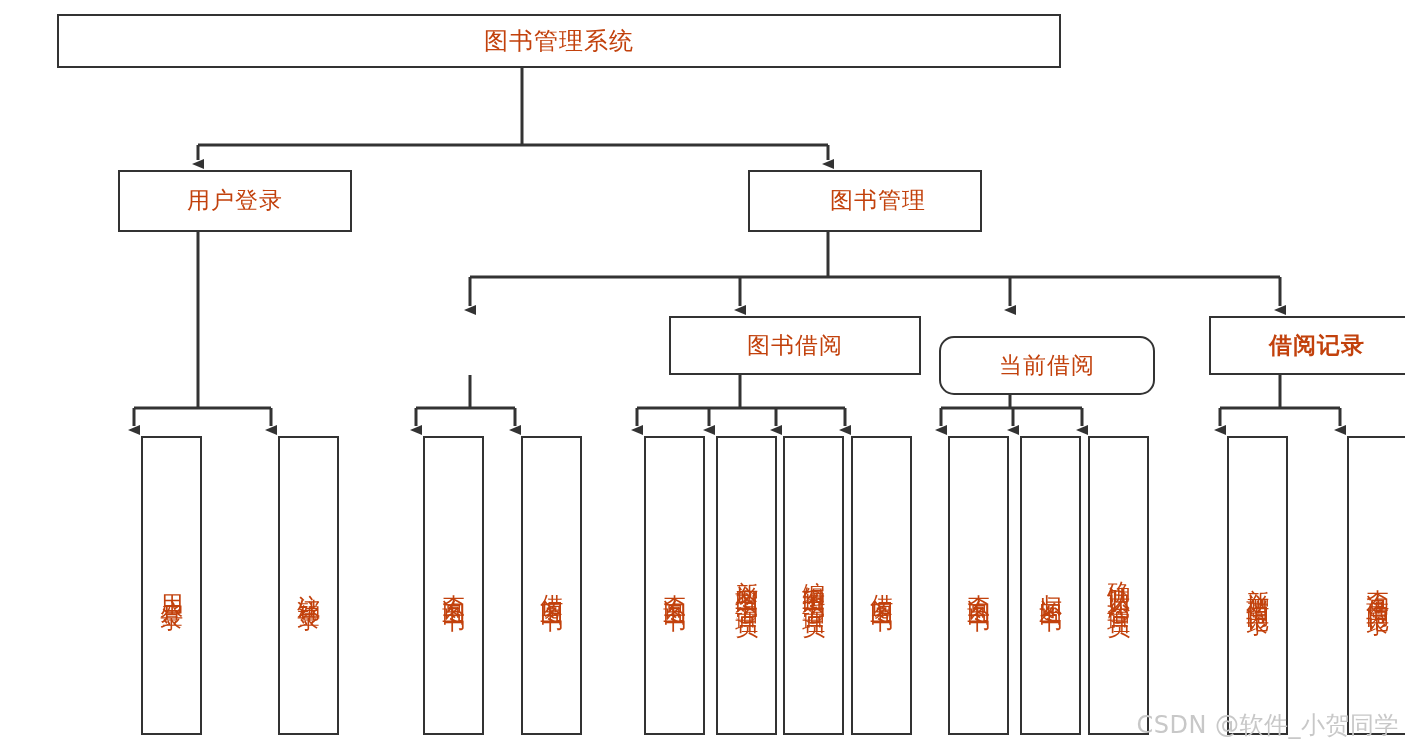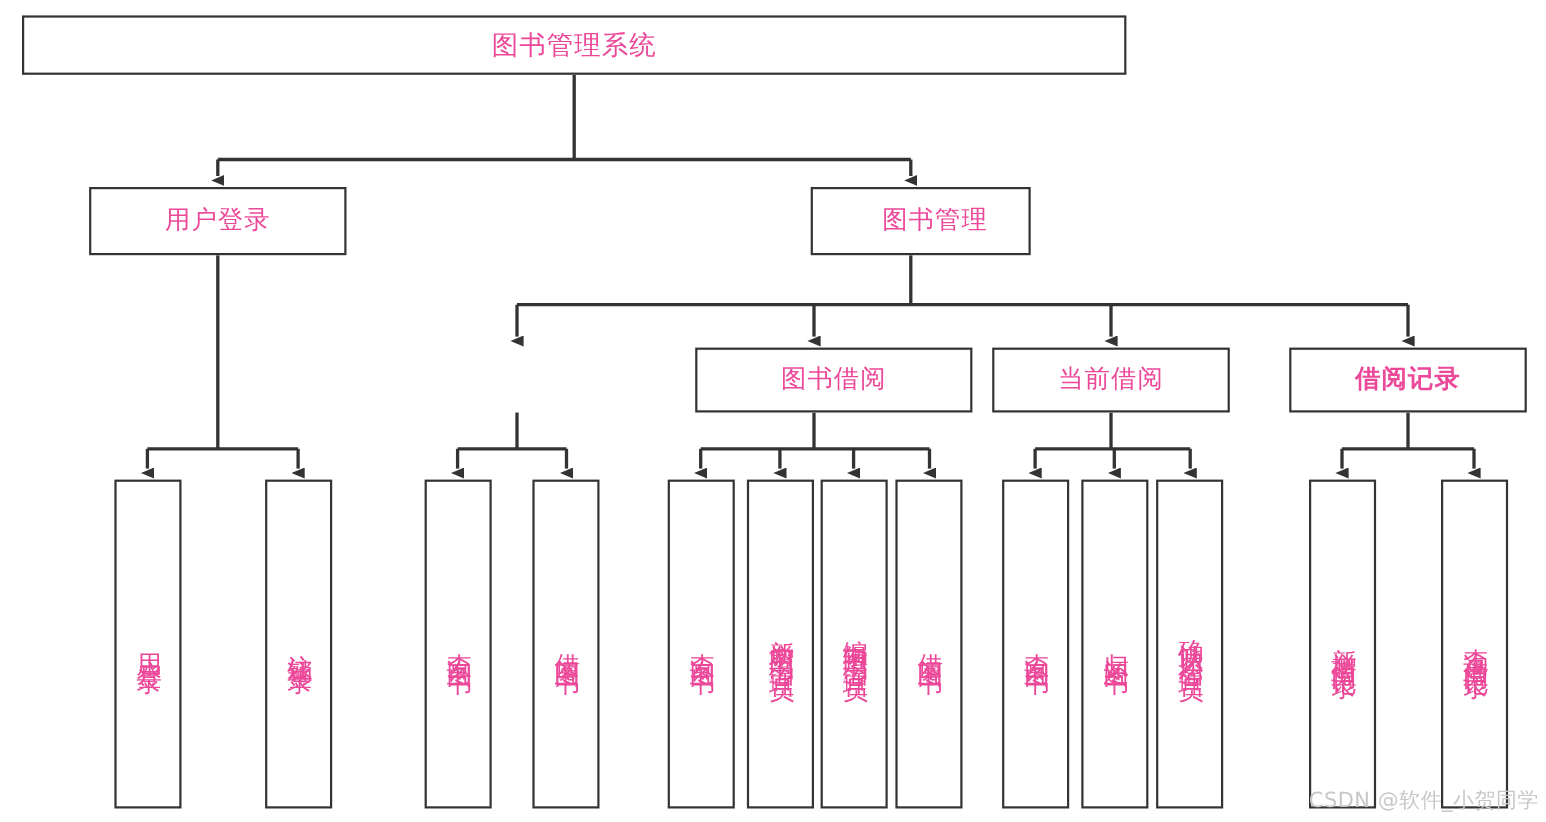--- a/index.html
+++ b/index.html
@@ -26,22 +26,23 @@
     pointer-events: none;
   }
   .node {
     position: absolute;
     box-sizing: border-box;
     background: #ffffff;
     border: 2.5px solid #333333;
     display: flex;
     align-items: center;
     justify-content: center;
-    color: #ec4899;
+    color: #c2410c;
     z-index: 2;
+    margin-left: 37px;
   }
   .node-h {
     font-size: 23px;
     letter-spacing: 1px;
     line-height: 1.2;
     white-space: nowrap;
   }
   .node-root {
     font-size: 24px;
   }
@@ -56,21 +57,21 @@
     padding: 4px 0;
   }
   .leaf {
     align-items: center;
     justify-content: center;
   }
   .watermark {
     position: absolute;
     right: 6px;
     bottom: 6px;
-    font-size: 19px;
+    font-size: 24px;
     color: #c8c8c8;
     letter-spacing: 0.5px;
     white-space: nowrap;
     z-index: 5;
     font-family: "DejaVu Sans", "Liberation Sans", sans-serif;
   }
 </style>
 </head>
 <body>
 
@@ -122,24 +123,24 @@
       <path d="M1280,375 L1280,408"></path>
       <path d="M1220,408 L1340,408"></path>
       <path d="M1220,408 L1220,426" marker-end="url(#arrow)"></path>
       <path d="M1340,408 L1340,426" marker-end="url(#arrow)"></path>
     </g>
   </svg>
 
   <div class="node node-h node-root" style="left: 20px; top: 14px; width: 1004px; height: 54px;">图书管理系统</div>
 
   <div class="node node-h" style="left: 81px; top: 170px; width: 234px; height: 62px;">用户登录</div>
-  <div class="node node-h" style="left: 737px; top: 170px; width: 200px; height: 62px; padding-left: 26px;">图书管理</div>
+  <div class="node node-h" style="left: 711px; top: 170px; width: 234px; height: 62px; padding-left: 26px;">图书管理</div>
 
   <div class="node node-h" style="left: 632px; top: 316px; width: 252px; height: 59px;">图书借阅</div>
-  <div class="node node-h" style="left: 902px; top: 316px; width: 216px; height: 59px;">当前借阅</div>
+  <div class="node node-h" style="left: 902px; top: 336px; width: 216px; height: 59px; border-radius: 15px;">当前借阅</div>
   <div class="node node-h" style="left: 1172px; top: 316px; width: 216px; height: 59px; font-weight: bold;">借阅记录</div>
 
   <div class="node leaf node-v" style="left: 104px; top: 436px; width: 61px; height: 299px;">用户登录</div>
   <div class="node leaf node-v" style="left: 241px; top: 436px; width: 61px; height: 299px;">注销登录</div>
   <div class="node leaf node-v" style="left: 386px; top: 436px; width: 61px; height: 299px;">查询图书</div>
   <div class="node leaf node-v" style="left: 484px; top: 436px; width: 61px; height: 299px;">借阅图书</div>
   <div class="node leaf node-v" style="left: 607px; top: 436px; width: 61px; height: 299px;">查询图书</div>
   <div class="node leaf node-v" style="left: 679px; top: 436px; width: 61px; height: 299px;">新增图书（管理员）</div>
   <div class="node leaf node-v" style="left: 746px; top: 436px; width: 61px; height: 299px;">编辑图书（管理员）</div>
   <div class="node leaf node-v" style="left: 814px; top: 436px; width: 61px; height: 299px;">借阅图书</div>

